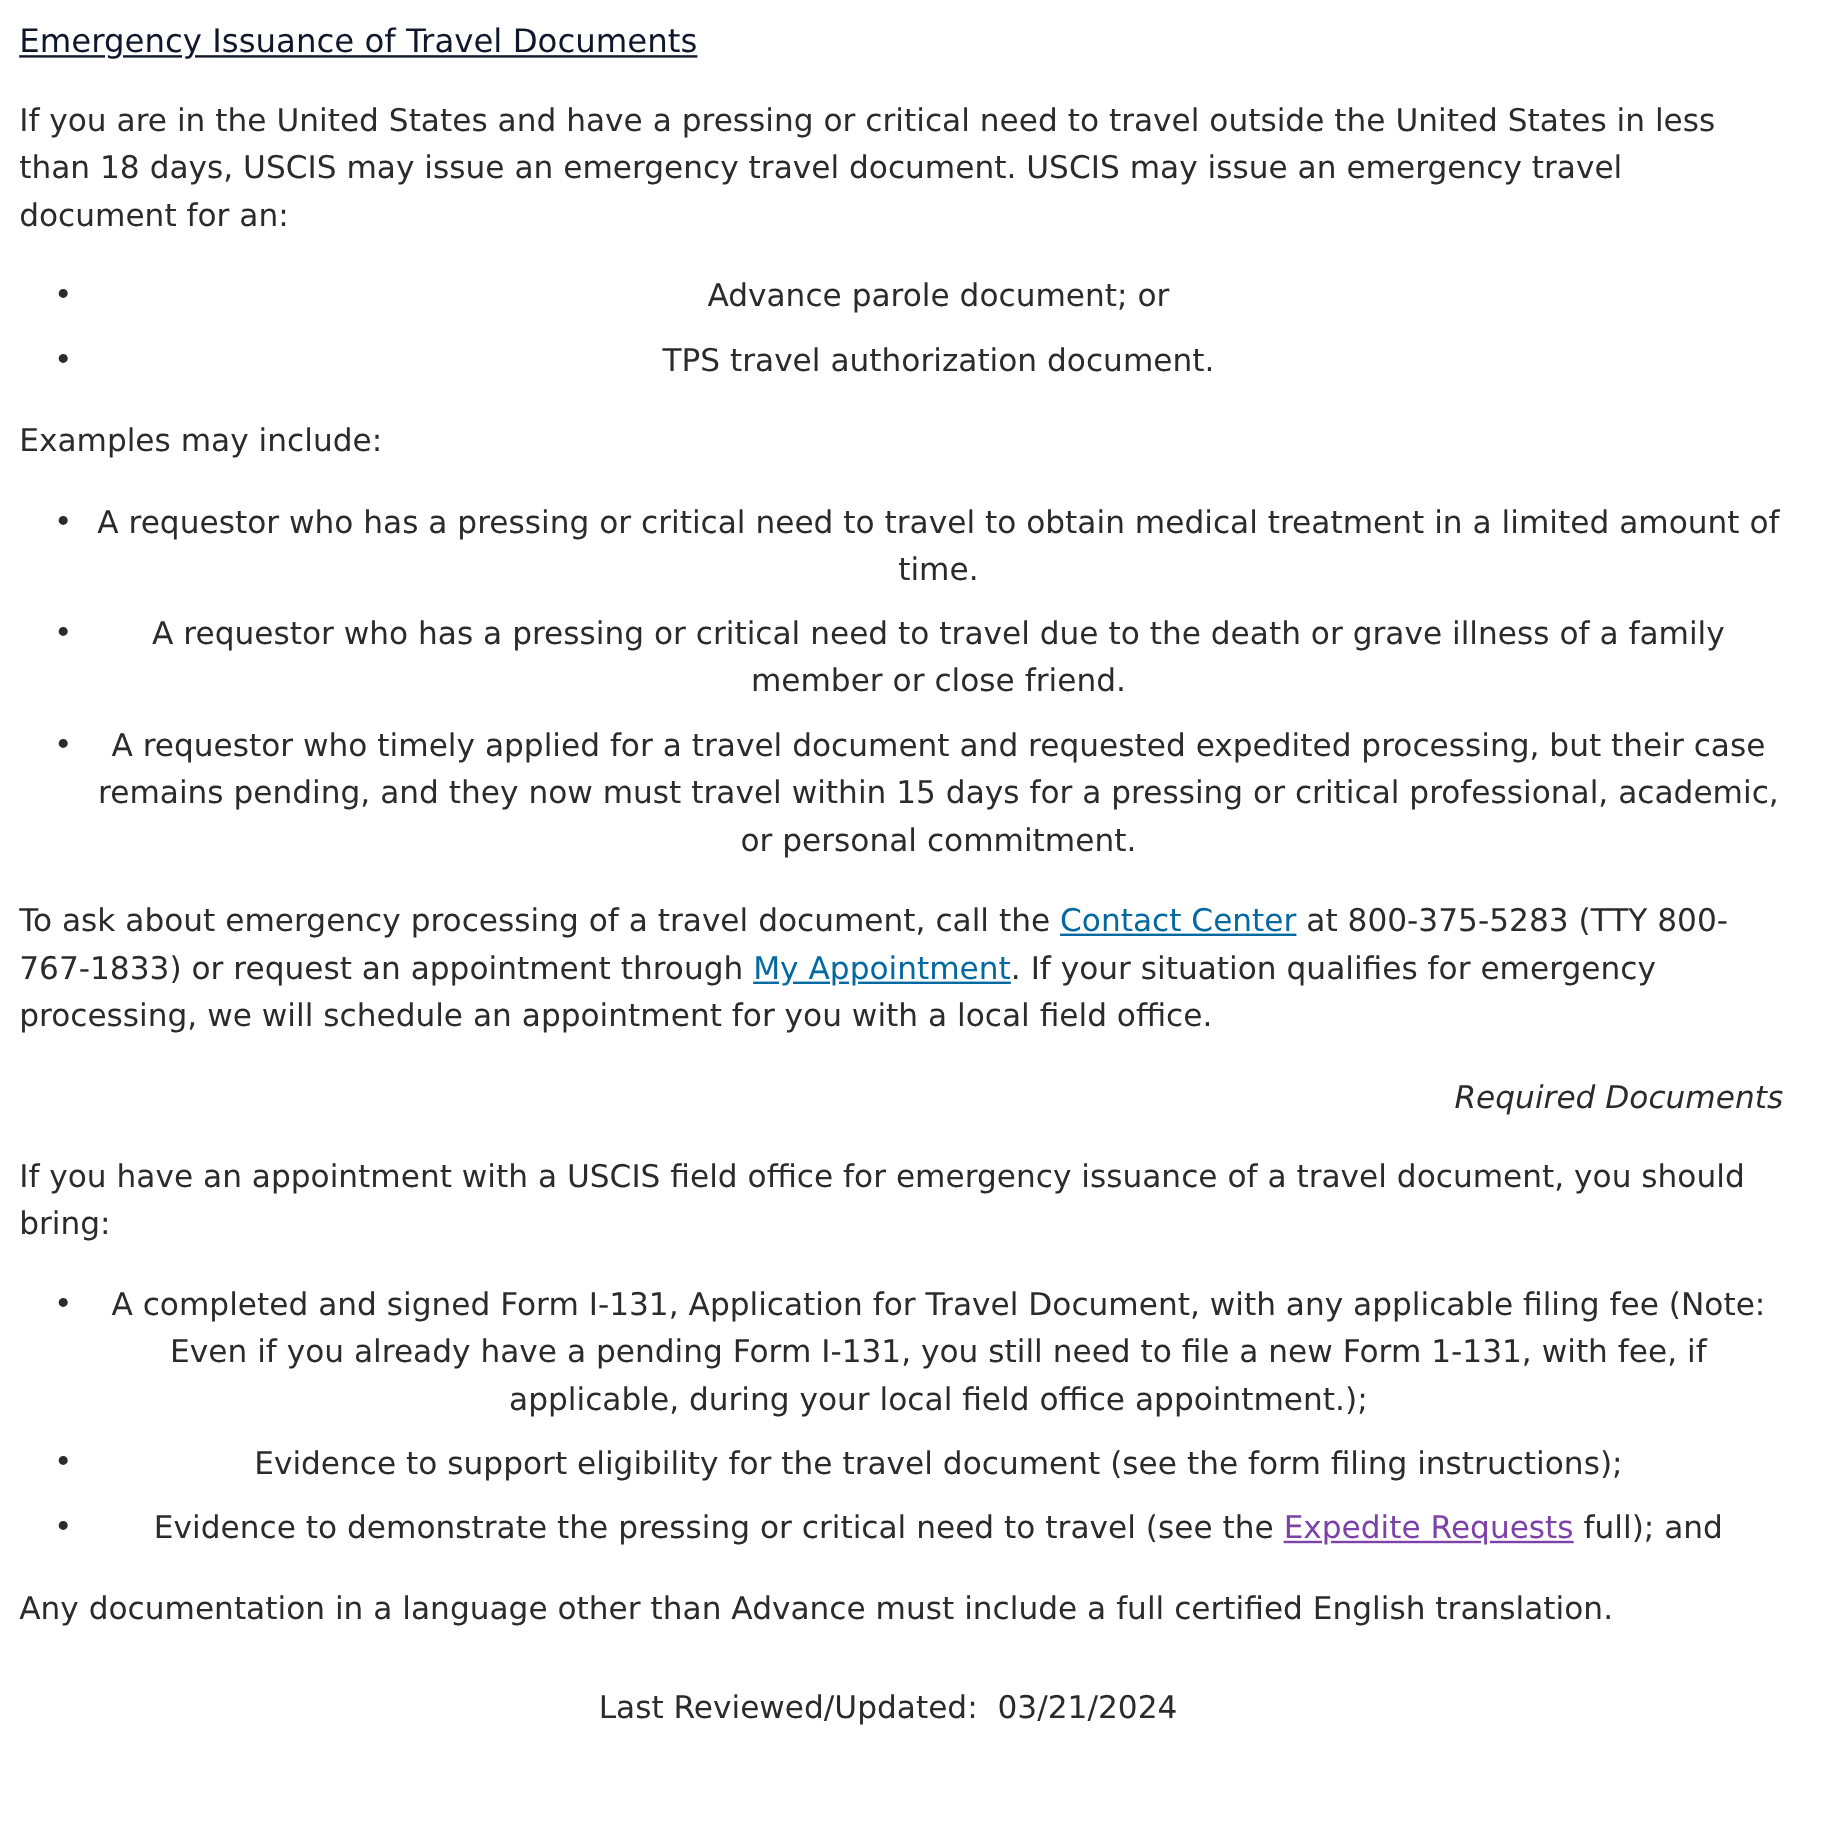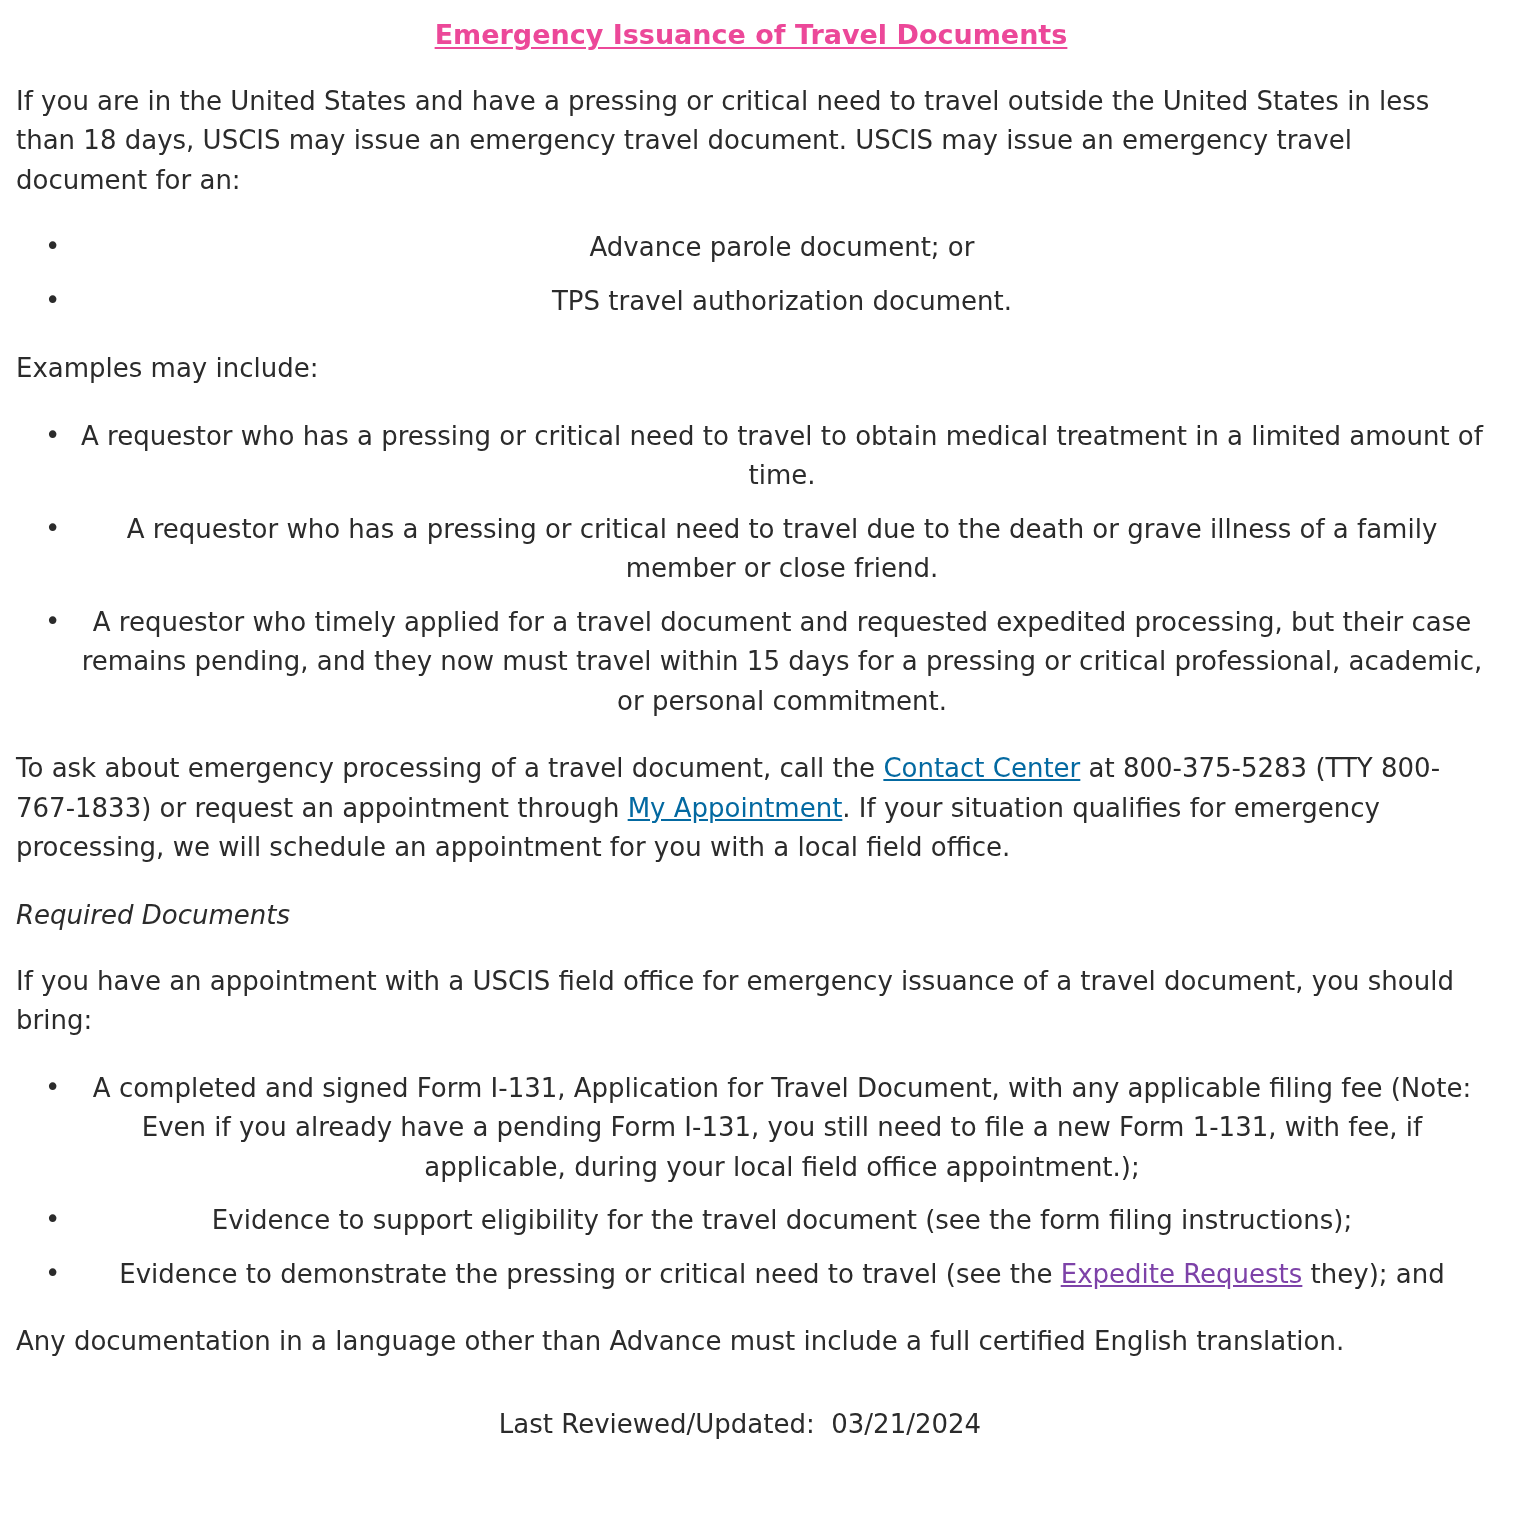--- a/index.html
+++ b/index.html
@@ -17,26 +17,25 @@
   .page {
     width: 1526px;
     min-height: 1536px;
     box-sizing: border-box;
     padding: 10px 40px 0 16px;
     position: relative;
   }
   h2.doc-title {
     font-size: 27px;
     line-height: 1.25;
-    font-weight: bold;
-    color: #ec4899;
+    font-weight: normal;
+    color: #0f172a;
     margin: 8px 0 30px 0;
     text-decoration: underline;
     text-underline-offset: 3px;
-    text-align: center;
   }
   p.para {
     font-size: 26px;
     line-height: 1.52;
     margin: 0 0 28px 0;
     color: #2b2b2b;
   }
   ul.bullets {
     margin: 0 0 28px 0;
     padding-left: 62px;
@@ -61,20 +60,21 @@
   }
   ul.bullets li:last-child {
     margin-bottom: 0;
   }
   .subhead {
     font-size: 26px;
     font-style: italic;
     line-height: 1.52;
     margin: 0 0 26px 0;
     color: #2b2b2b;
+    text-align: right;
   }
   a.link {
     color: #0369a1;
     text-decoration: underline;
     text-underline-offset: 2px;
   }
   a.link.visited {
     color: #7d42a8;
   }
   .footer {
@@ -110,20 +110,20 @@
 
   <p class="para"><span>To ask about emergency processing of a travel document, call the </span><a class="link" href="#">Contact Center</a><span> at 800-375-5283 (TTY 800-767-1833) or request an appointment through </span><a class="link" href="#">My Appointment</a><span>. If your situation qualifies for emergency processing, we will schedule an appointment for you with a local field office.</span></p>
 
   <div class="subhead">Required Documents</div>
 
   <p class="para">If you have an appointment with a USCIS field office for emergency issuance of a travel document, you should bring:</p>
 
   <ul class="bullets">
     <li>A completed and signed Form I-131, Application for Travel Document, with any applicable filing fee (Note: Even if you already have a pending Form I-131, you still need to file a new Form 1-131, with fee, if applicable, during your local field office appointment.);</li>
     <li>Evidence to support eligibility for the travel document (see the form filing instructions);</li>
-    <li><span>Evidence to demonstrate the pressing or critical need to travel (see the </span><a class="link visited" href="#">Expedite Requests</a><span> they); and</span></li>
+    <li><span>Evidence to demonstrate the pressing or critical need to travel (see the </span><a class="link visited" href="#">Expedite Requests</a><span> full); and</span></li>
   </ul>
 
   <p class="para">Any documentation in a language other than Advance must include a full certified English translation.</p>
 
   <div class="footer"><span>Last Reviewed/Updated:</span>&nbsp;&nbsp;<span>03/21/2024</span></div>
 
 </div>
 
 </body></html>

